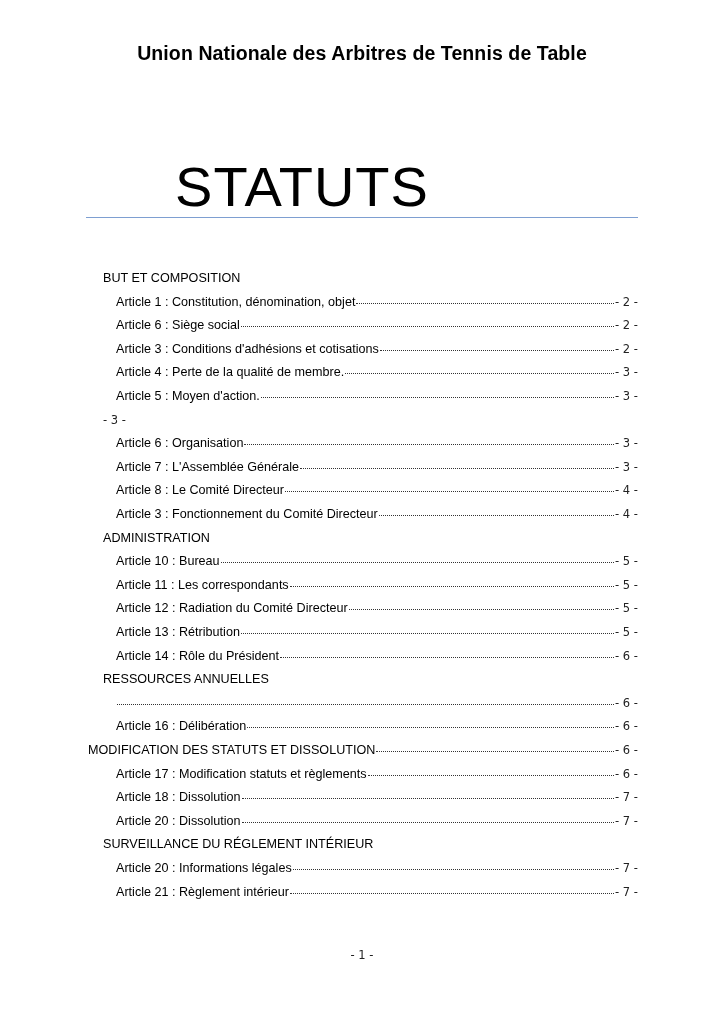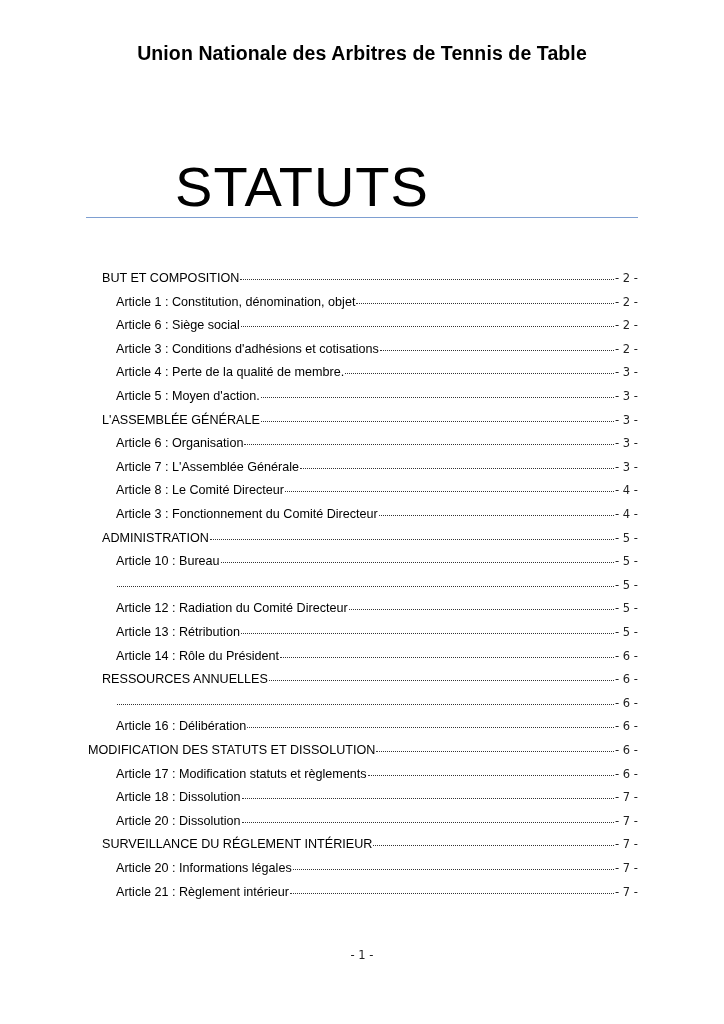--- a/index.html
+++ b/index.html
@@ -54,21 +54,21 @@
       height: 20px;
       display: flex;
       align-items: baseline;
       font-size: 12.6px;
       line-height: 20px;
       white-space: nowrap;
       overflow: hidden;
       right: 86px;
     }
     .toc-row.lvl0 { left: 88px; }
-    .toc-row.lvl1 { left: 102px; }
+    .toc-row.lvl1 { left: 102px; flex-direction: column; }
     .toc-row.lvl2 { left: 116px; }
     .toc-label {
       flex: 0 0 auto;
     }
     .toc-leader {
       flex: 1 1 auto;
       overflow: hidden;
       margin: 0 1px;
       position: relative;
       height: 14px;
@@ -130,21 +130,20 @@
     <span class="toc-label">Article 4 : Perte de la qualité de membre.</span>
       <span class="toc-leader"></span>
       <span class="toc-page">- 3 -</span>
   </div>
   <div class="toc-row lvl2" style="top:118px">
     <span class="toc-label">Article 5 : Moyen d'action.</span>
       <span class="toc-leader"></span>
       <span class="toc-page">- 3 -</span>
   </div>
   <div class="toc-row lvl1" style="top:141.6px">
-    <span class="toc-label">L'ASSEMBLÉE GÉNÉRALE</span>
       <span class="toc-leader"></span>
       <span class="toc-page">- 3 -</span>
   </div>
   <div class="toc-row lvl2" style="top:165.2px">
     <span class="toc-label">Article 6 : Organisation</span>
       <span class="toc-leader"></span>
       <span class="toc-page">- 3 -</span>
   </div>
   <div class="toc-row lvl2" style="top:188.8px">
     <span class="toc-label">Article 7 : L'Assemblée Générale</span>
@@ -165,20 +164,21 @@
     <span class="toc-label">ADMINISTRATION</span>
       <span class="toc-leader"></span>
       <span class="toc-page">- 5 -</span>
   </div>
   <div class="toc-row lvl2" style="top:283.2px">
     <span class="toc-label">Article 10 : Bureau</span>
       <span class="toc-leader"></span>
       <span class="toc-page">- 5 -</span>
   </div>
   <div class="toc-row lvl2" style="top:306.8px">
+    <span class="toc-label">Article 11 : Les correspondants</span>
       <span class="toc-leader"></span>
       <span class="toc-page">- 5 -</span>
   </div>
   <div class="toc-row lvl2" style="top:330.4px">
     <span class="toc-label">Article 12 : Radiation du Comité Directeur</span>
       <span class="toc-leader"></span>
       <span class="toc-page">- 5 -</span>
   </div>
   <div class="toc-row lvl2" style="top:354px">
     <span class="toc-label">Article 13 : Rétribution</span>

